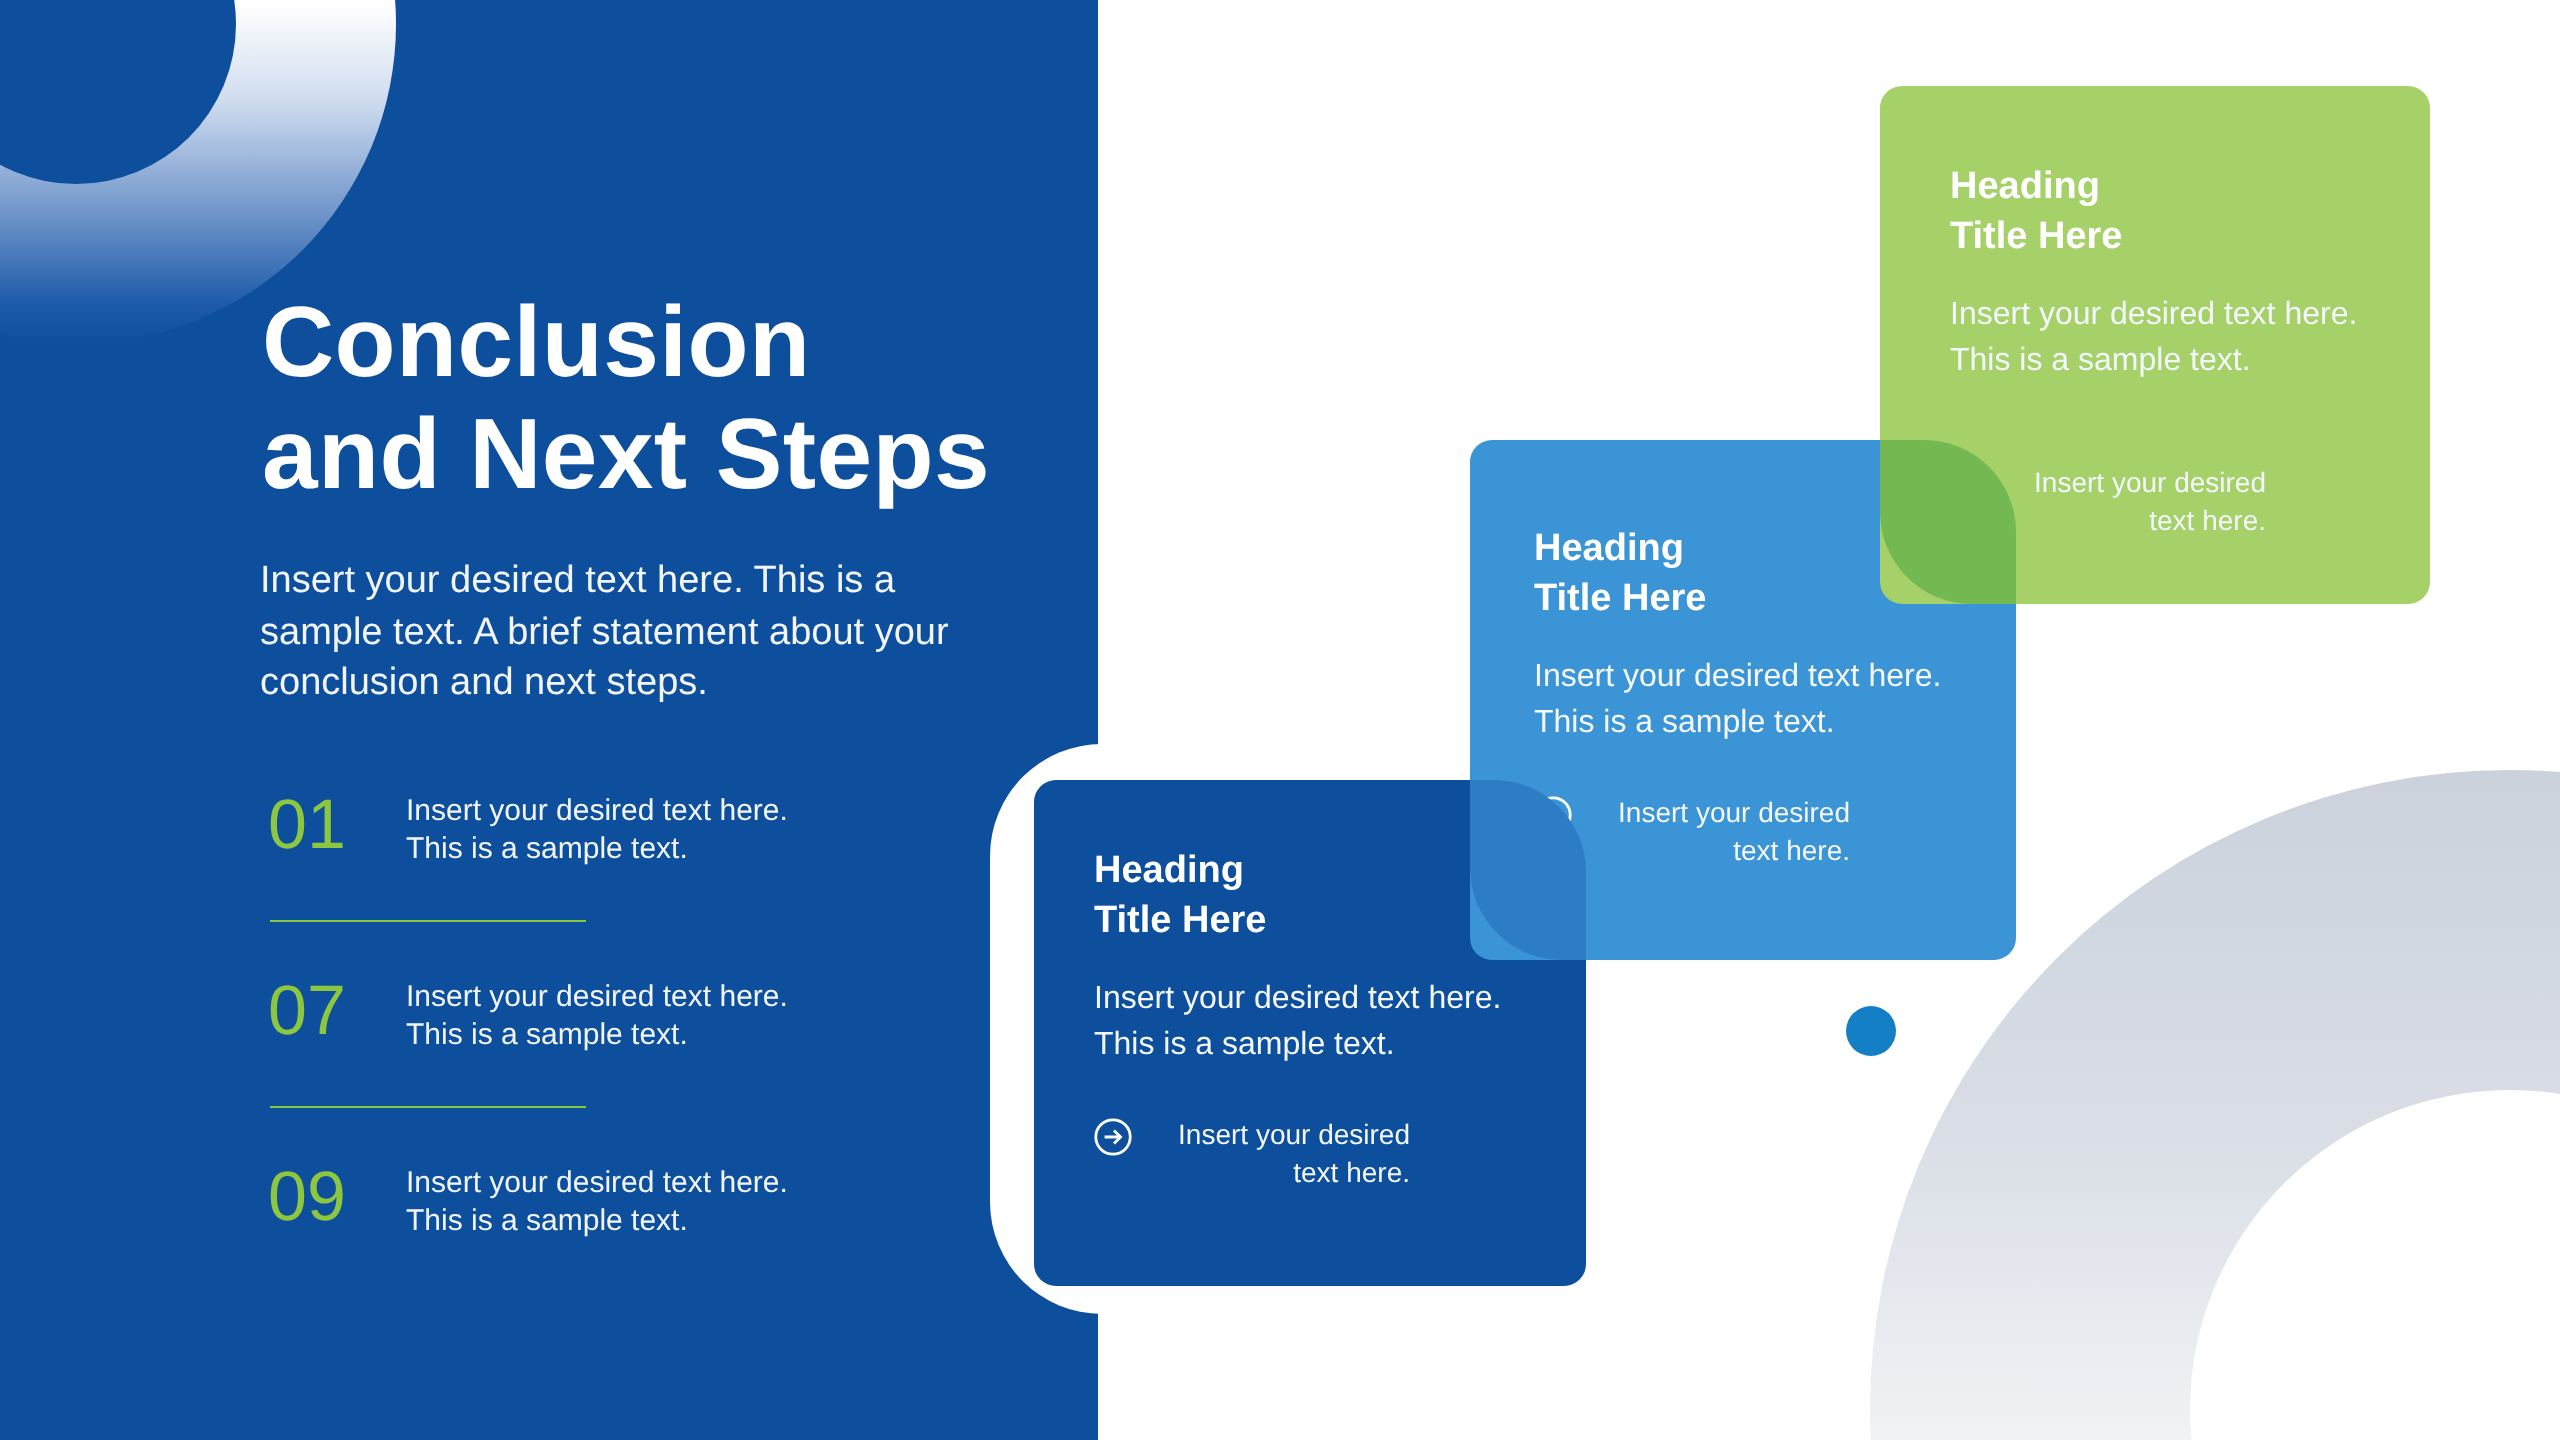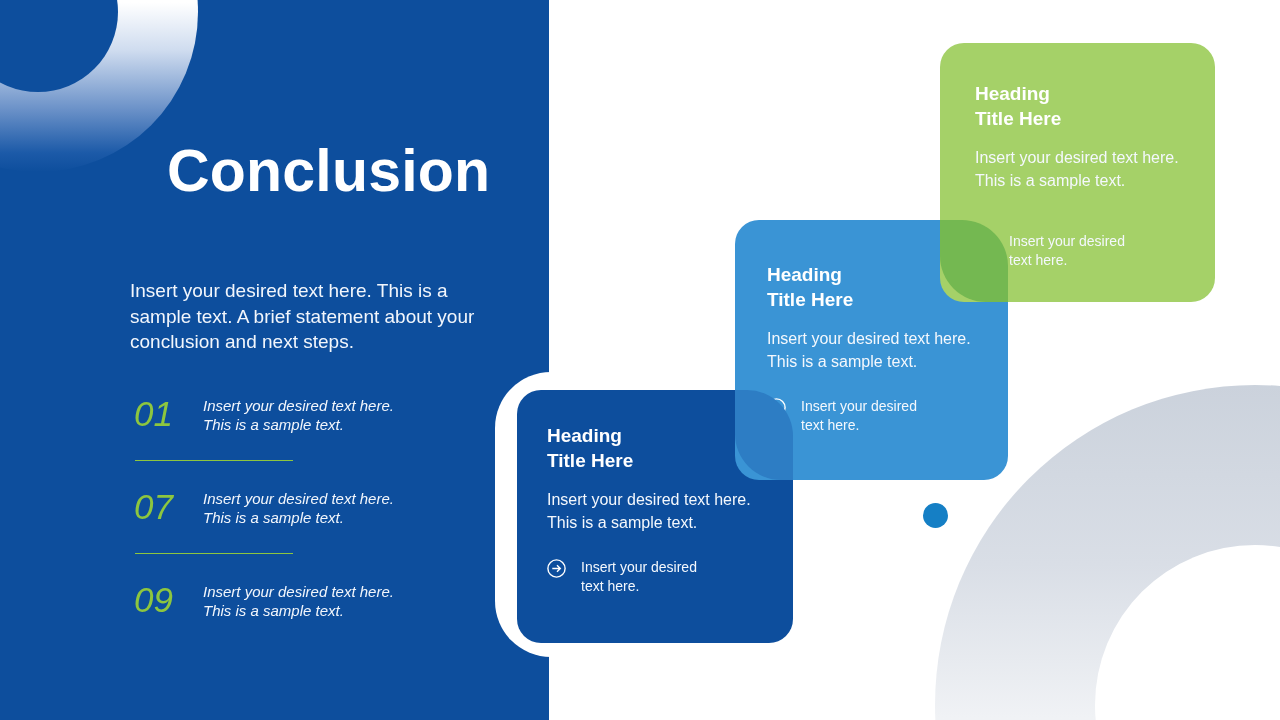--- a/index.html
+++ b/index.html
@@ -25,32 +25,31 @@
     background: linear-gradient(180deg, #ffffff 0%, #ffffff 47%, #cfdcef 62%, #6d93c9 80%, #1c5aa8 94%, #0d4e9d 100%);
   }
   .ring-tl-inner {
     position: absolute; left: -42px; top: -68px;
     width: 160px; height: 160px; border-radius: 50%;
     background: #0d4e9d;
   }
 
   .slide-title {
     position: absolute; left: 131px; top: 143px;
-    font-size: 59px; line-height: 56px; font-weight: 700;
+    font-size: 50px; line-height: 56px; font-weight: 700;
     letter-spacing: 0.2px;
-    margin-left: 36px;
   }
   .slide-desc {
     position: absolute; left: 130px; top: 278px;
     width: 358px; font-size: 19px; line-height: 25.5px;
     color: #f2f6fc;
   }
 
   .steps { position: absolute; left: 134px; top: 392px; width: 290px; }
-  .step { display: flex; align-items: flex-end; font-style: italic; }
+  .step { display: flex; align-items: center; }
   .step-number {
     width: 69px; flex: 0 0 69px;
     font-size: 35px; line-height: 40px; color: #8dc63f;
   }
   .step-text {
     width: 212px; font-size: 15px; line-height: 19px;
     padding-top: 4px; color: #f2f6fc;
   }
   .step-divider {
     width: 158px; height: 0;
@@ -69,53 +68,54 @@
     width: 320px; height: 320px; border-radius: 50%;
     background: #ffffff;
   }
   .dot {
     position: absolute; left: 923px; top: 503px;
     width: 25px; height: 25px; border-radius: 50%;
     background: #157fc5;
   }
 
   
-  .card { position: absolute; border-radius: 24px; box-sizing: border-box; }
+  .card { position: absolute; border-radius: 11px; box-sizing: border-box; }
   .card-backing {
     position: absolute; left: 495px; top: 372px;
     width: 320px; height: 285px; border-radius: 56px;
     background: #ffffff;
   }
   .card-dark  { left: 517px; top: 390px; width: 276px; height: 253px; background: #0d4e9d; padding: 33px 30px 0 30px; }
   .card-blue  { left: 735px; top: 220px; width: 273px; height: 260px; background: #3a94d5; padding: 42px 30px 0 32px; }
   .card-green { left: 940px; top: 43px;  width: 275px; height: 259px; background: #a5d168; padding: 38px 30px 0 35px; }
 
   .card-heading { font-size: 19px; line-height: 25px; font-weight: 700; }
   .card-body { margin-top: 16px; width: 212px; font-size: 16px; line-height: 22.5px; color: #f4f8fd; }
-  .card-bullet { margin-top: 24px; display: flex; align-items: flex-start; gap: 15px; }
+  .card-bullet { margin-top: 24px; display: flex; align-items: flex-start; gap: 3px; text-align: right; }
   .card-green .card-bullet { margin-top: 40px; }
   .bullet-icon { flex: 0 0 19px; width: 19px; height: 19px; margin-top: 1px; }
   .bullet-text { width: 136px; font-size: 14px; line-height: 19px; color: #f4f8fd; }
 
   .overlap { position: absolute; border-radius: 0 46px 0 46px; }
   .overlap-blue  { left: 735px; top: 390px; width: 58px; height: 90px; background: #2d7dc4; }
   .overlap-green { left: 940px; top: 220px; width: 68px; height: 82px; background: #74b851; }
 </style>
 </head>
 <body>
 
 <div class="slide">
 
   <div class="left-panel">
     <div class="ring-tl-outer"></div>
     <div class="ring-tl-inner"></div>
   </div>
 
   <div class="slide-title">
     <div>Conclusion</div>
+    <div>and Next Steps</div>
   </div>
 
   <div class="slide-desc">Insert your desired text here. This is a sample text. A brief statement about your conclusion and next steps.</div>
 
   <div class="steps">
     <div class="step">
       <div class="step-number">01</div>
       <div class="step-text">Insert your desired text here. This is a sample text.</div>
     </div>
     <div class="step-divider"></div>

